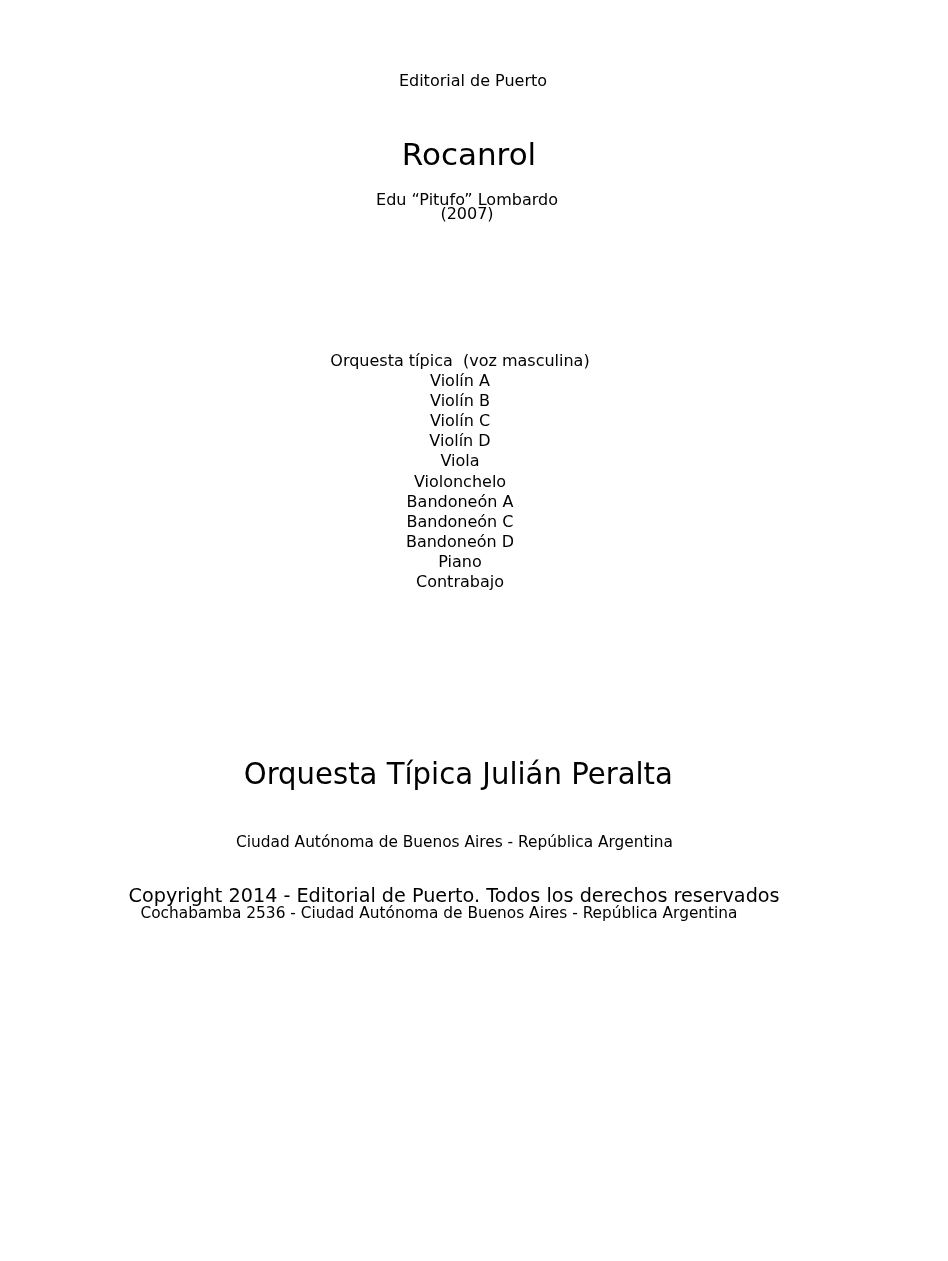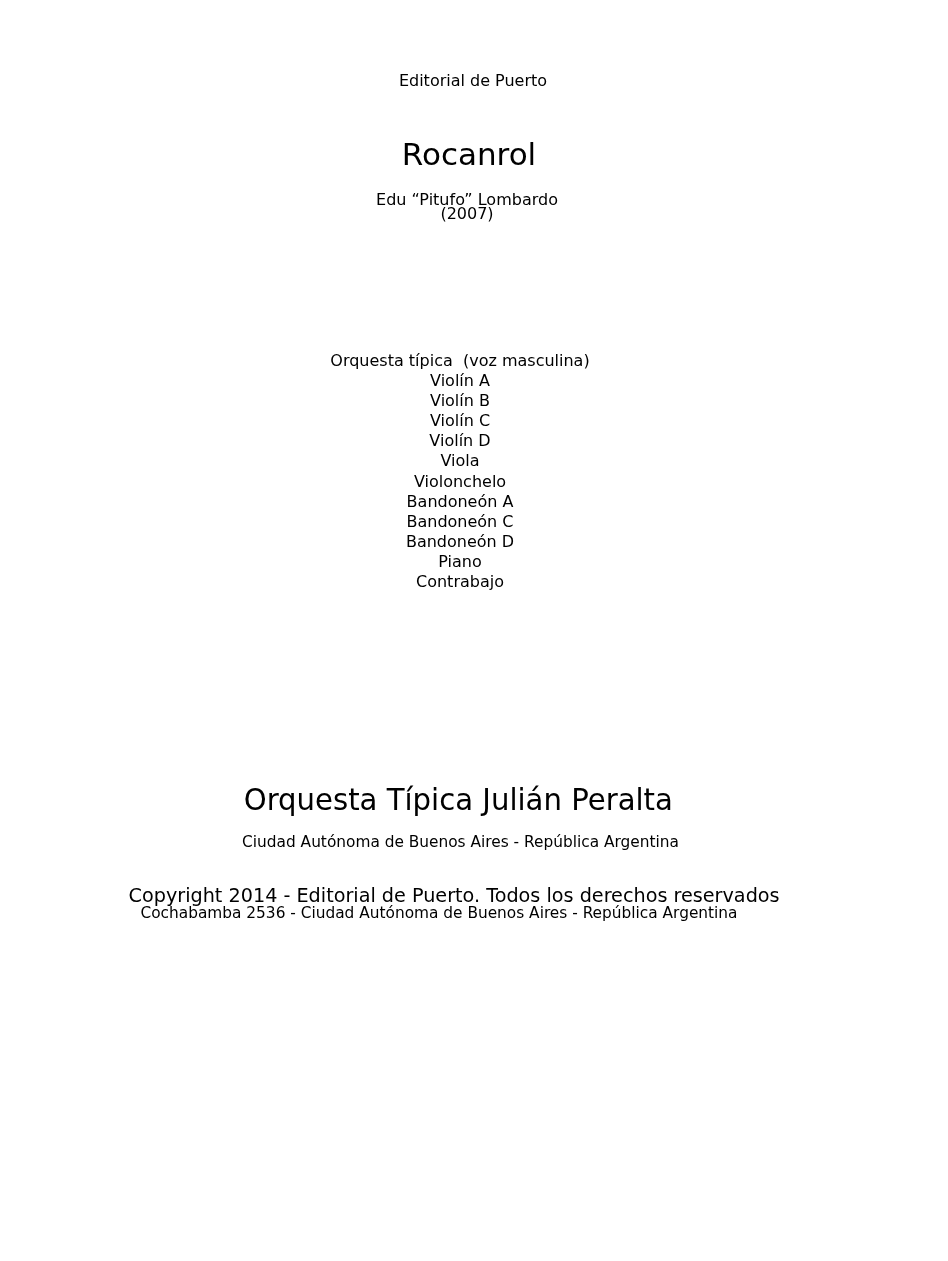--- a/index.html
+++ b/index.html
@@ -41,32 +41,31 @@
       position: absolute;
       left: 0; width: 920px; top: 351px;
       text-align: center;
       font-size: 16px;
       line-height: 20.1px;
     }
     .instrumentation div {
       white-space: pre;
     }
     .orchestra {
-      left: 0; width: 916px; top: 784px;
+      left: 0; width: 916px; top: 758px;
       font-size: 31px;
     }
     .orchestra-inner, .small-cond {
       display: inline-block;
       transform-origin: center;
     }
     .orchestra-inner { transform: scaleX(0.94); }
     .city {
       left: 0; width: 908px; top: 834px;
       font-size: 16px;
-      padding-left: 6px;
     }
     .copyright {
       left: 16px; width: 876px; top: 885px;
       font-size: 20px;
     }
     .address {
       left: 0; width: 878px; top: 905px;
       font-size: 16px;
     }
     .small-cond { transform: scaleX(0.96); }

